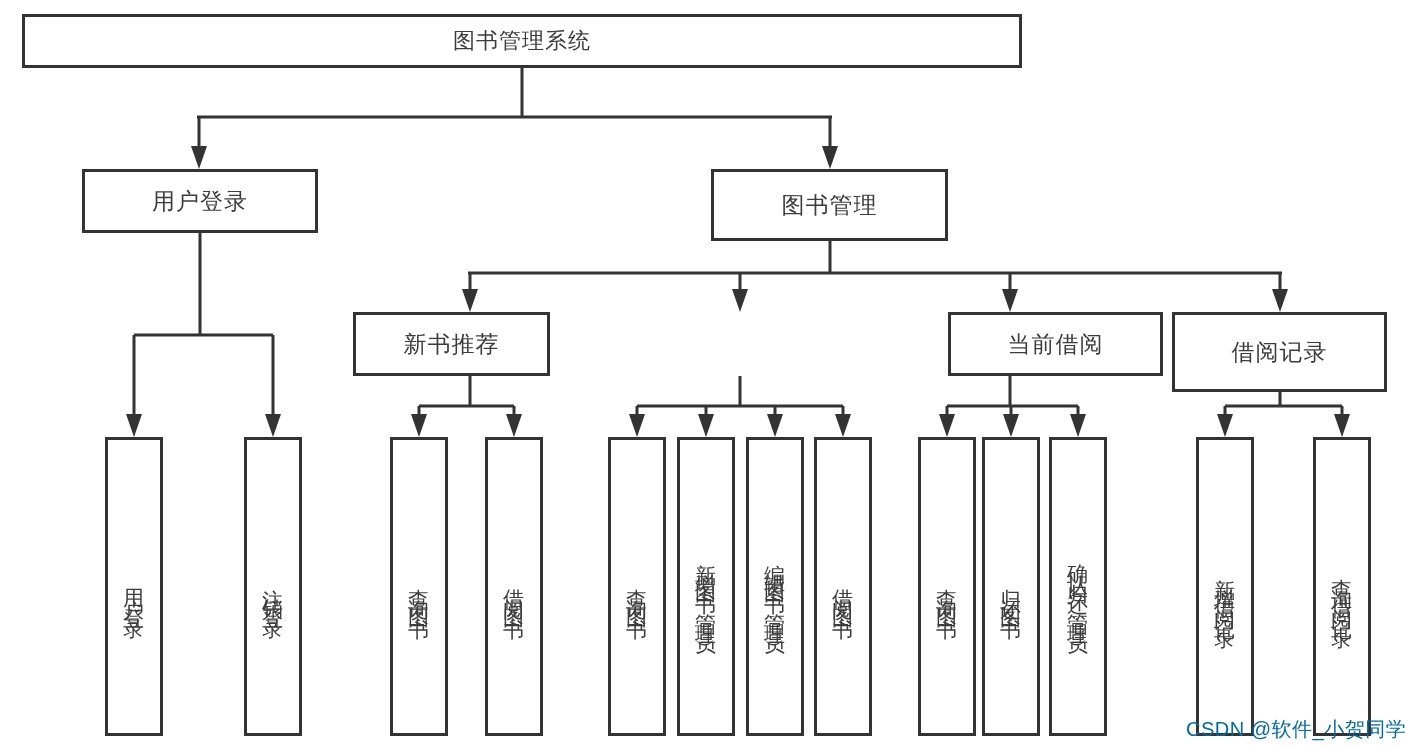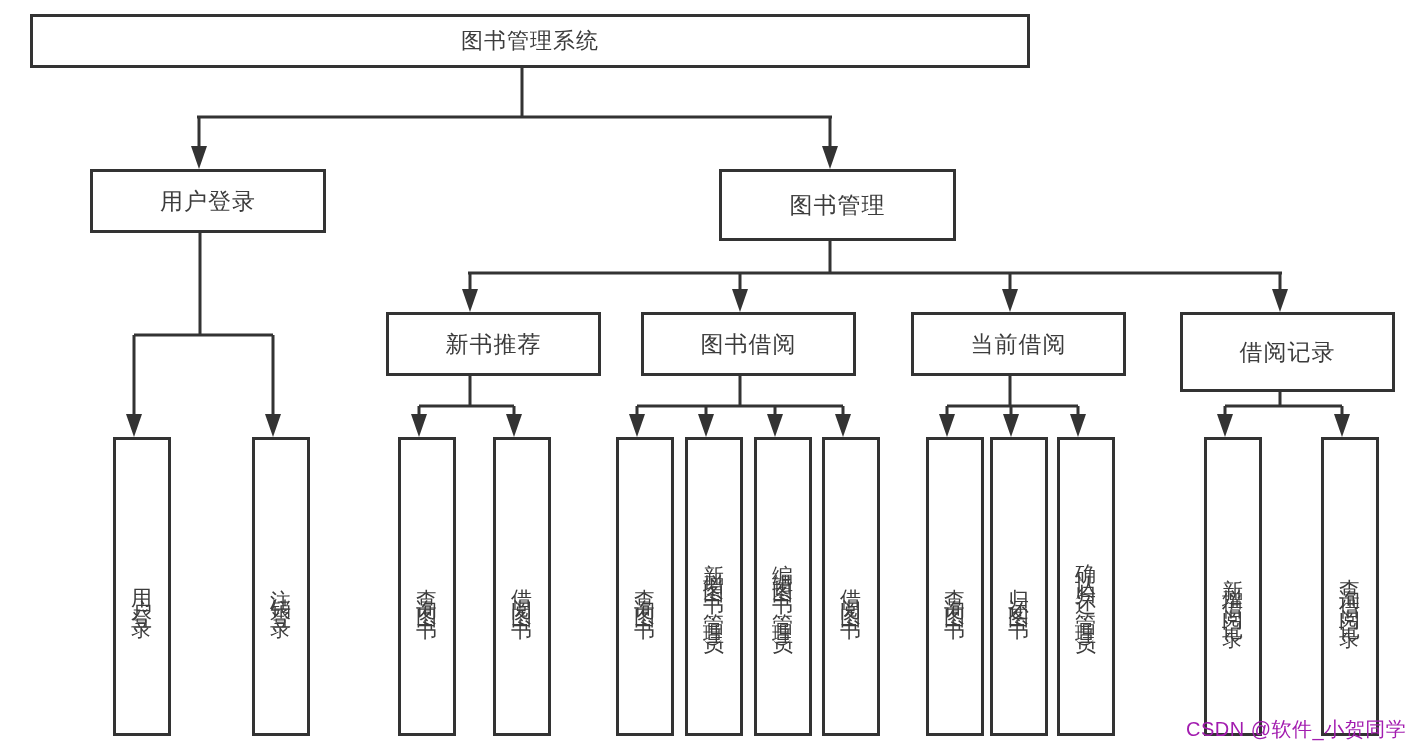--- a/index.html
+++ b/index.html
@@ -20,41 +20,40 @@
   .box {
     position: absolute;
     box-sizing: border-box;
     border: 3px solid #333333;
     background: #ffffff;
     display: flex;
     align-items: center;
     justify-content: center;
     color: #3c3c3c;
     z-index: 2;
-    margin-left: 8px;
   }
   .hbox { font-size: 23px; letter-spacing: 1px; }
   .rootbox { font-size: 22px; }
   .leaf { top: 437px; width: 58px; height: 299px; }
   .vtext {
     writing-mode: vertical-rl;
     text-orientation: mixed;
     font-size: 21px;
     line-height: 1;
     letter-spacing: 10px;
     margin-bottom: -10px;
     color: #3c3c3c;
     white-space: nowrap;
   }
   .watermark {
     position: absolute;
     left: 1186px;
     top: 716px;
     font-size: 20px;
-    color: #a21caf;
+    color: #0369a1;
     letter-spacing: 0.5px;
     white-space: nowrap;
     z-index: 5;
   }
 </style>
 </head>
 <body>
 
 <div class="canvas">
 
@@ -94,27 +93,24 @@
     <span>图书管理系统</span>
   </div>
 
   <div class="box hbox" style="left:82px;top:169px;width:236px;height:64px">
     <span>用户登录</span>
   </div>
   <div class="box hbox" style="left:711px;top:169px;width:237px;height:72px">
     <span>图书管理</span>
   </div>
 
-  <div class="box hbox" style="left:378px;top:312px;width:215px;height:64px">
+  <div class="box hbox" style="left:353px;top:312px;width:197px;height:64px">
     <span>新书推荐</span>
   </div>
-  <div class="box hbox" style="left:633px;top:312px;width:215px;height:64px">
-    <span>图书借阅</span>
-  </div>
-  <div class="box hbox" style="left:903px;top:312px;width:215px;height:64px">
+  <div class="box hbox" style="left:948px;top:312px;width:215px;height:64px">
     <span>当前借阅</span>
   </div>
   <div class="box hbox" style="left:1172px;top:312px;width:215px;height:80px">
     <span>借阅记录</span>
   </div>
 
   <div class="box leaf" style="left:105px">
     <span class="vtext">用户登录</span>
   </div>
   <div class="box leaf" style="left:244px">

